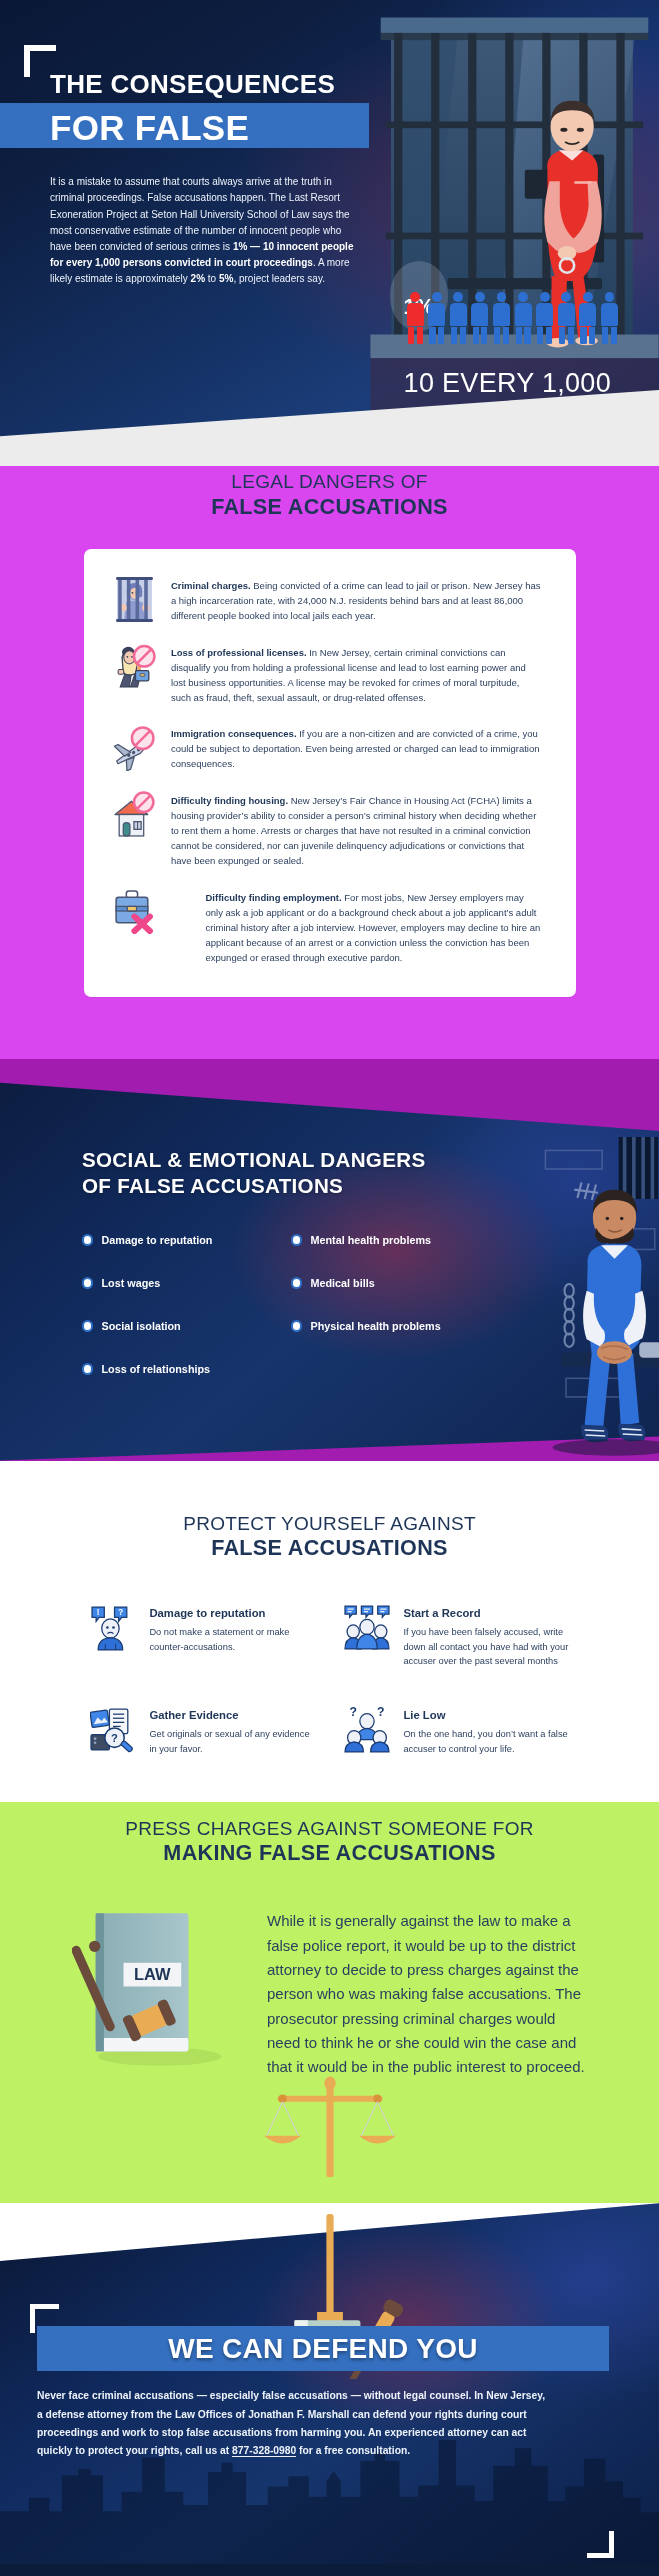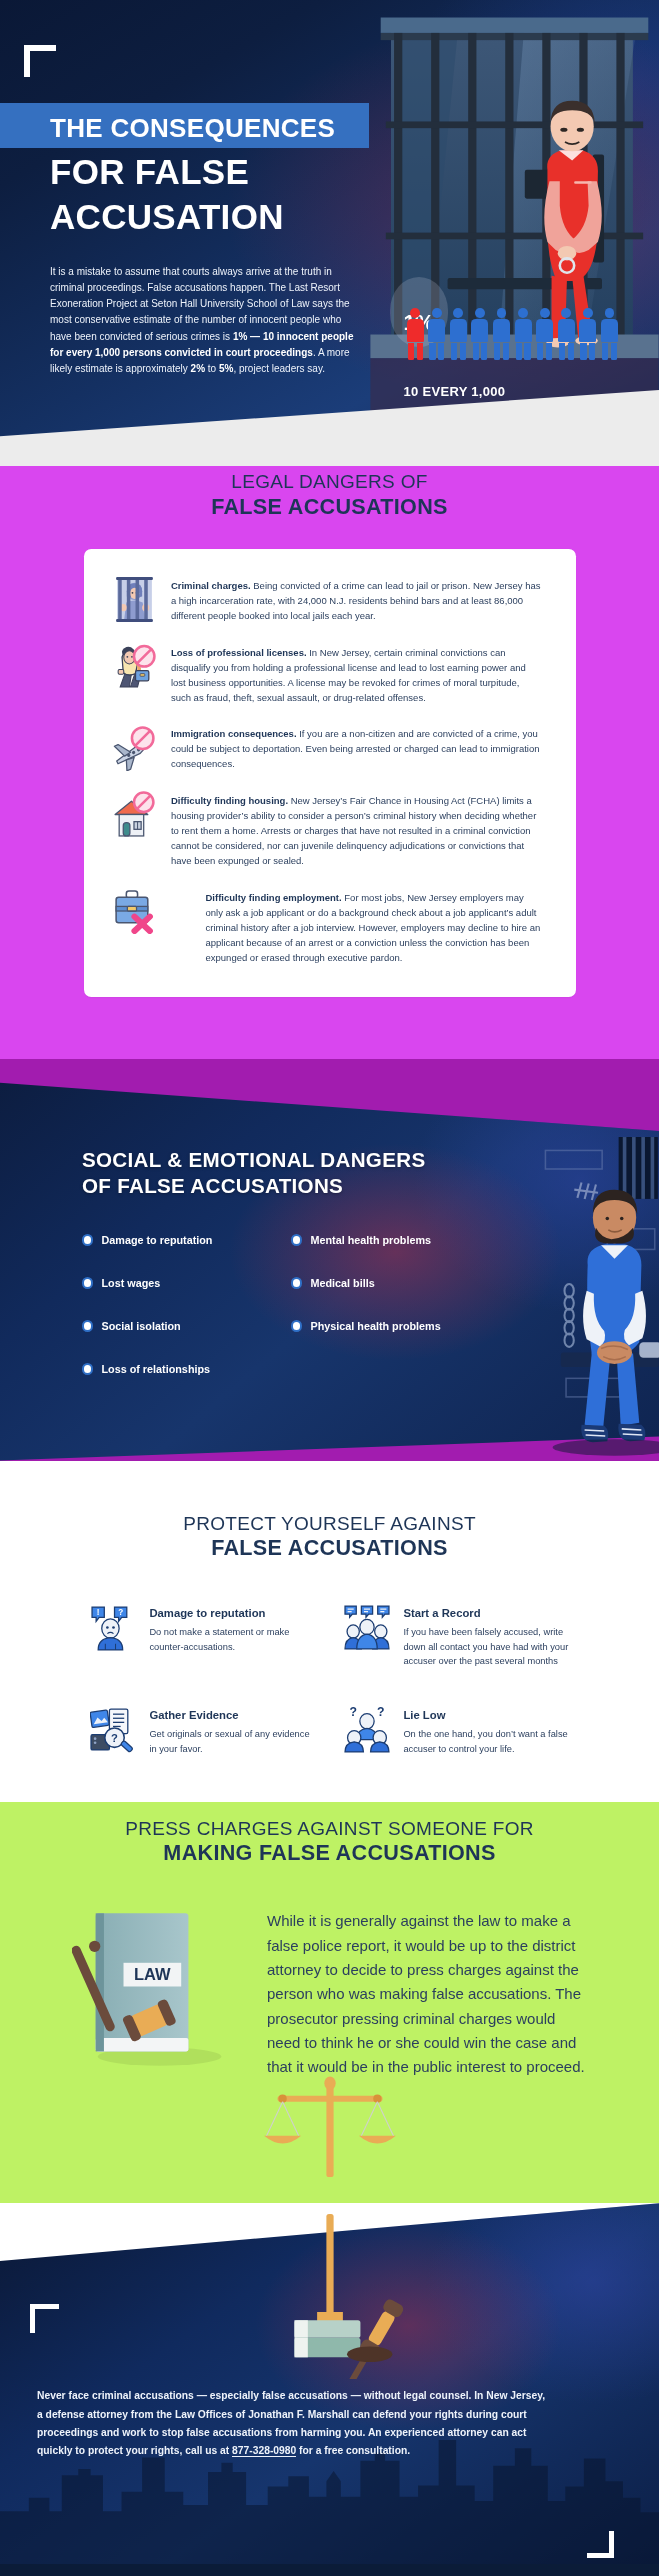--- a/index.html
+++ b/index.html
@@ -30,21 +30,21 @@
   .corner-tl{
     position:absolute;left:24px;top:45px;width:32px;height:32px;
     border-left:6.2px solid #fff;border-top:6.2px solid #fff;
   }
   .hero-inner{position:relative;z-index:5;padding:72px 0 0 50px;width:371px;}
   .hero h1{
     font-family:"Liberation Sans", sans-serif;
     font-weight:700;color:#ffffff;letter-spacing:0.3px;
     text-transform:uppercase;line-height:.98;
   }
-  .hl1{font-size:26px;display:block;margin-bottom:13.4px;margin-top:44px;}
+  .hl1{font-size:26px;display:block;margin-bottom:13.4px;}
   .hl2{font-size:35px;display:block;margin-bottom:11.3px;}
   .hl3{font-size:35px;display:block;}
   .hero-body{
     margin-top:29px;width:309px;color:#eef3fb;
     font-size:10px;line-height:1.62;font-weight:400;
   }
   .hero-body b{font-weight:700;color:#ffffff;}
 
   
   .stat-wrap{position:absolute;right:20.6px;bottom:67px;width:242px;z-index:6;}
@@ -61,21 +61,21 @@
   .p-head{width:9.8px;height:9.8px;border-radius:50%;margin:0 auto;}
   .p-body{
     width:17px;height:23px;margin-top:1.5px;
     border-radius:4.6px 4.6px 1.5px 1.5px;
   }
   .p-legs{display:flex;gap:2.6px;justify-content:center;margin-top:1px;}
   .p-legs span{width:6.2px;height:16.5px;border-radius:0 0 1.5px 1.5px;display:block;}
   .person.red .p-head,.person.red .p-body,.person.red .p-legs span{background:#ef2b2b;}
   .person.blue .p-head,.person.blue .p-body,.person.blue .p-legs span{background:#2d6fd0;}
   .stat-caption{
-    margin-top:24px;padding-left:7.2px;color:#fff;font-size:13px;font-weight:700;
+    margin-top:24px;padding-left:7.2px;color:#fff;font-size:27px;font-weight:400;
     letter-spacing:0.3px;
   }
   .hero-slant{
     position:absolute;left:0;bottom:-1px;width:659px;height:77px;
     background:#ececec;
     clip-path:polygon(0 60%,100% 0,100% 100%,0 100%);
   }
 
   
   .legal{
@@ -268,21 +268,20 @@
       </svg>
     </div>
 
     <div class="hero-blue-band"></div>
     <div class="corner-tl"></div>
 
     <div class="hero-inner">
       <h1>
         <span class="hl1">THE CONSEQUENCES</span>
         <span class="hl2">FOR FALSE</span>
-        <span class="hl3">ACCUSATION</span>
       </h1>
       <p class="hero-body"><span>It is a mistake to assume that courts always arrive at the truth in criminal proceedings. False accusations happen. The Last Resort Exoneration Project at Seton Hall University School of Law says the most conservative estimate of the number of innocent people who have been convicted of serious crimes is </span><b>1% — 10 innocent people for every 1,000 persons convicted in court proceedings</b><span>. A more likely estimate is approximately </span><b>2%</b><span> to </span><b>5%</b><span>, project leaders say.</span></p>
     </div>
 
     <div class="stat-wrap">
       <div class="stat-bubble"></div>
       <div class="stat-pct">1%</div>
       <div class="people">
         <div class="person red">
             <div class="p-head"></div>
@@ -785,20 +784,23 @@
           <rect x="280" y="160" width="38" height="26" rx="10" fill="#6b4b3c"></rect>
           <rect x="280" y="250" width="38" height="26" rx="10" fill="#6b4b3c"></rect>
           <rect x="294" y="274" width="12" height="110" rx="6" fill="#6b4b3c"></rect>
         </g>
         <ellipse cx="292" cy="272" rx="44" ry="15" fill="#4e3428"></ellipse>
       </svg>
     </div>
 
     <div class="cta-corner-tl"></div>
 
+    <div class="cta-band">
+      <h2>WE CAN DEFEND YOU</h2>
+    </div>
 
     <p class="cta-copy"><span>Never face criminal accusations — especially false accusations — without legal counsel. In New Jersey, a defense attorney from the Law Offices of Jonathan F. Marshall can defend your rights during court proceedings and work to stop false accusations from harming you. An experienced attorney can act quickly to protect your rights, call us at </span><span class="phone">877-328-0980</span><span> for a free consultation.</span></p>
 
     <svg class="skyline" viewBox="0 0 1280 300" preserveAspectRatio="none">
       <path fill="#08142c" d="M0,300 L0,198 L56,198 L56,172 L96,172 L96,198 L120,198 L120,128 L152,128 L152,116 L176,116 L176,128 L200,128 L200,198 L236,198 L236,160 L276,160 L276,94 L320,94 L320,160 L356,160 L356,186 L404,186 L404,122 L430,122 L430,104 L452,104 L452,122 L478,122 L478,186 L520,186 L520,150 L560,150 L560,130 L600,130 L600,170 L634,170 L634,140 L648,120 L662,140 L662,170 L700,170 L700,100 L728,100 L728,84 L748,84 L748,100 L776,100 L776,170 L812,170 L812,148 L852,148 L852,60 L886,60 L886,148 L922,148 L922,178 L958,178 L958,110 L1000,110 L1000,76 L1032,76 L1032,110 L1064,110 L1064,178 L1098,178 L1098,150 L1134,150 L1134,96 L1176,96 L1176,140 L1210,140 L1210,172 L1244,172 L1244,200 L1280,200 L1280,300 Z"></path>
     </svg>
 
     <div class="cta-corner-br"></div>
   </section>
 

